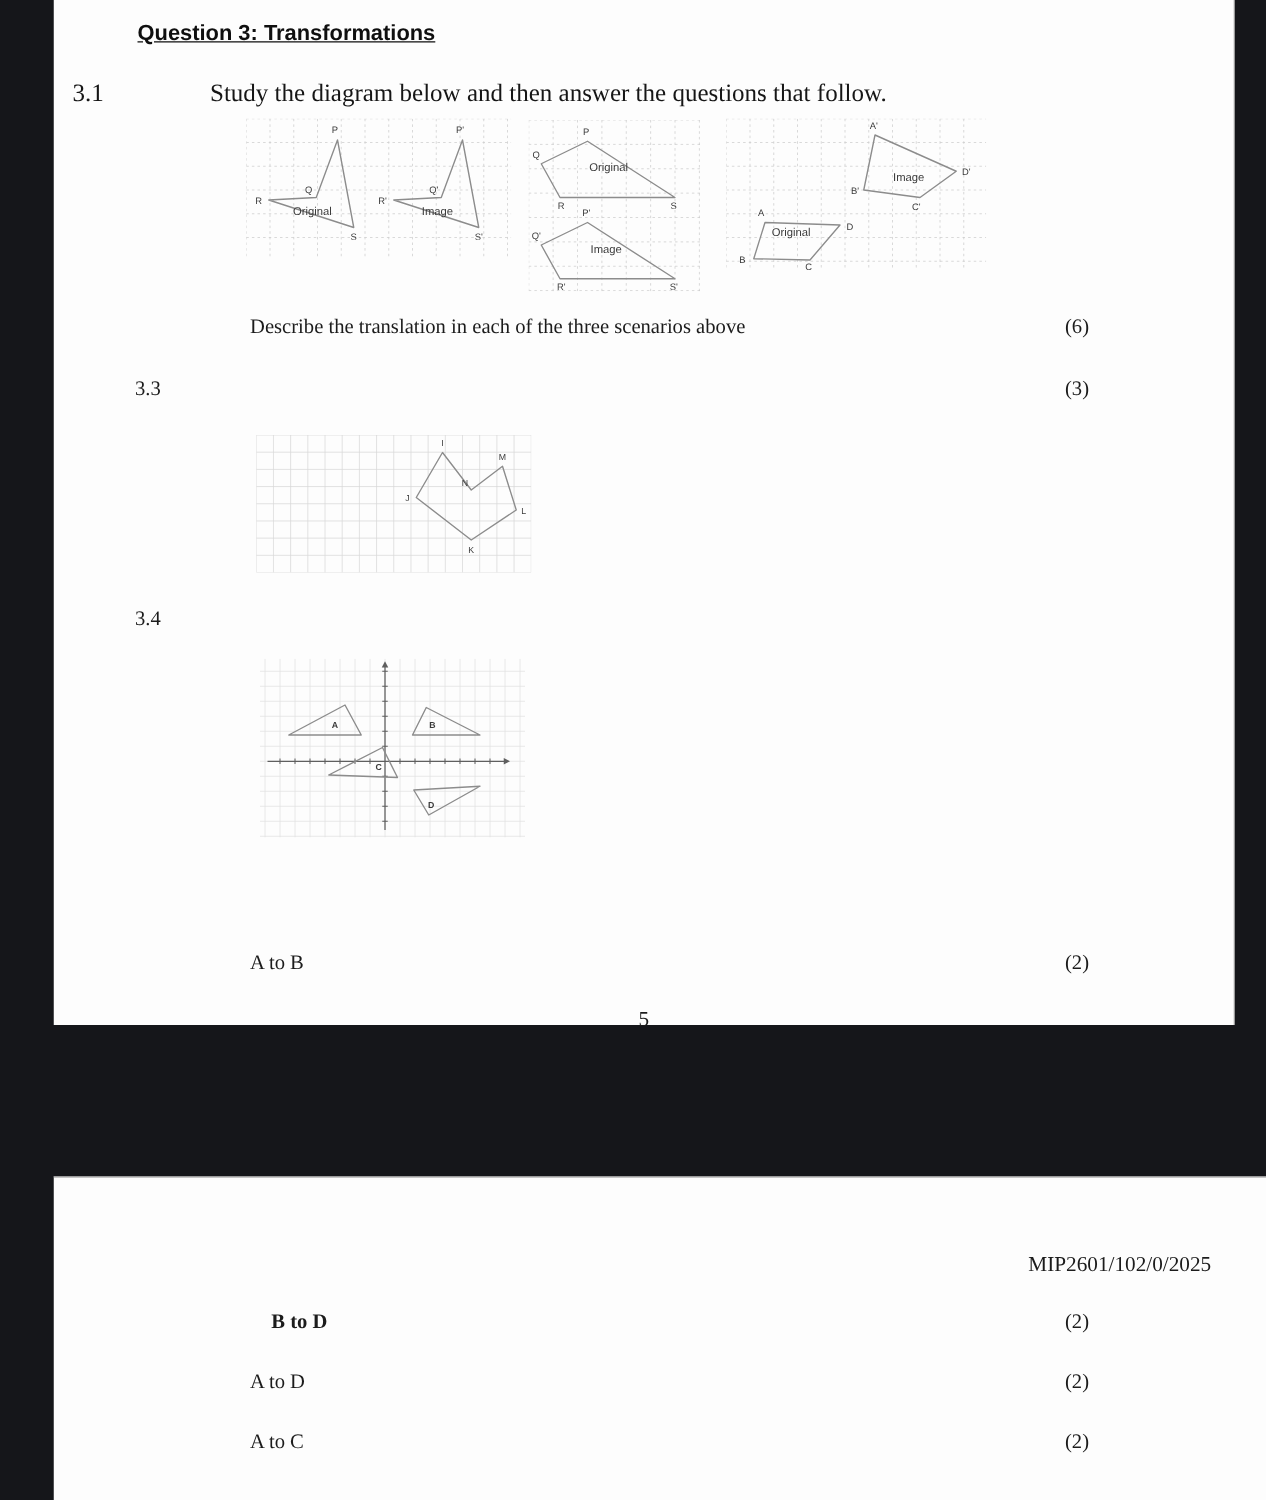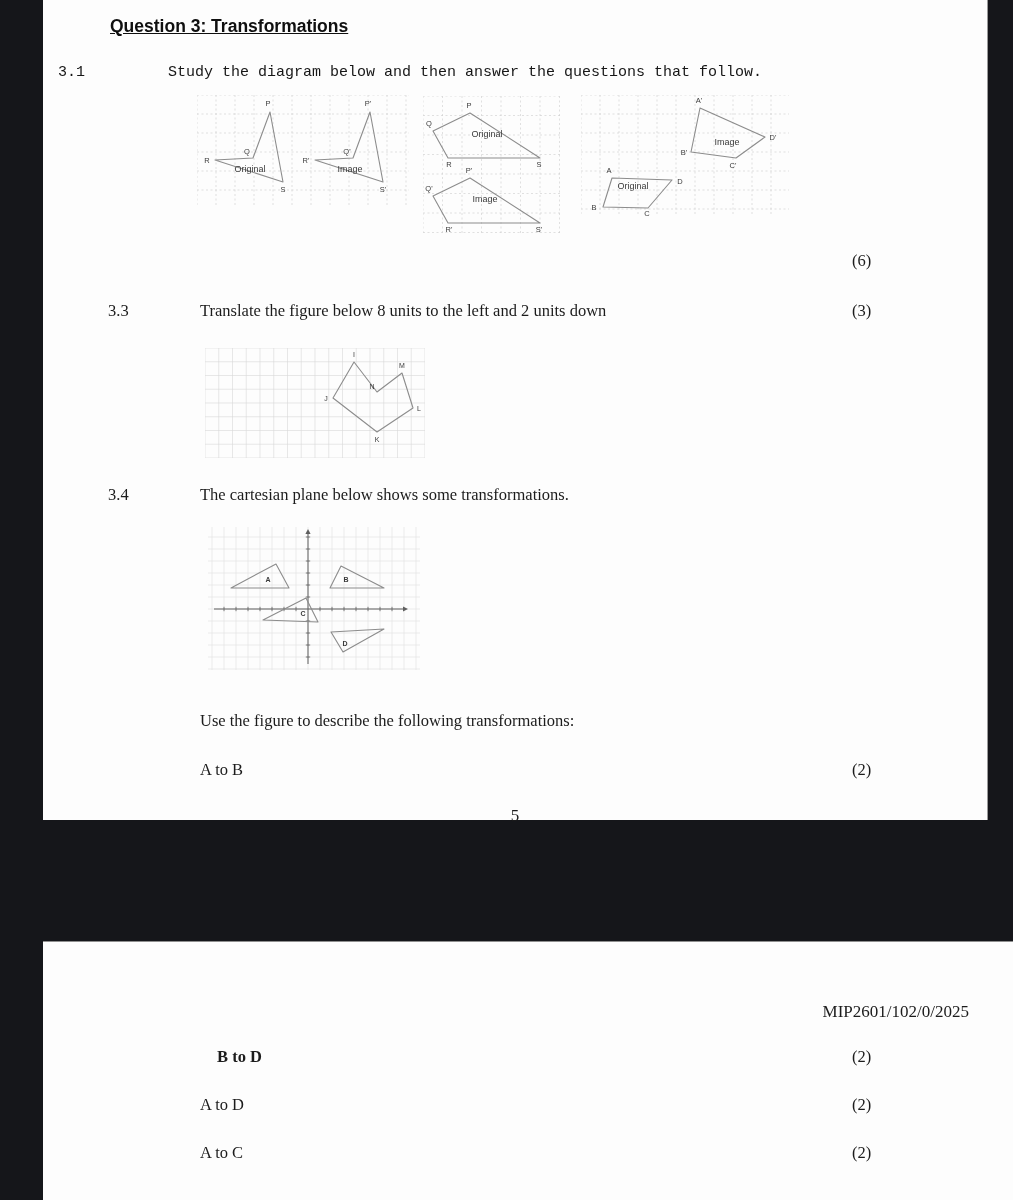--- a/index.html
+++ b/index.html
@@ -4,21 +4,21 @@
 <style>
   html,body{margin:0;padding:0;}
   body{width:1013px;height:1200px;background:#15161a;position:relative;
        font-family:"Liberation Serif",serif;overflow:hidden;}
   .page{position:absolute;left:43px;width:944px;background:#fdfdfd;
         border-right:1px solid #9a9a9a;}
   #page1{top:0;height:820px;}
   #page2{top:941px;height:259px;border-top:1px solid #8f8f8f;padding-left:44px;}
   .abs{position:absolute;white-space:nowrap;}
   .serif{font-family:"Liberation Serif",serif;font-size:16.5px;color:#1c1c1c;}
-  .sans{font-family:Liberation Mono, monospace;font-size:15px;color:#161616;}
+  .sans{font-family:Liberation Serif, serif;font-size:20px;color:#161616;}
   .heading{font-family:"Liberation Sans",sans-serif;font-size:17.5px;font-weight:bold;
            text-decoration:underline;color:#0f0f0f;}
   .marks{left:809px;}
   .center-line{left:0;width:944px;text-align:center;}
   .right-align{text-align:right;}
   svg text{font-family:"Liberation Sans",sans-serif;}
   svg{display:block;}
 </style>
 </head>
 <body>
@@ -118,24 +118,24 @@
       <text x="66" y="121" text-anchor="middle" font-size="7.5" fill="#3a3a3a">C</text>
       <text x="99" y="89" text-anchor="middle" font-size="7.5" fill="#3a3a3a">D</text>
       <text x="52" y="94" text-anchor="middle" font-size="9" fill="#3a3a3a">Original</text>
       <text x="118" y="8" text-anchor="middle" font-size="7.5" fill="#3a3a3a">A'</text>
       <text x="103" y="60" text-anchor="middle" font-size="7.5" fill="#3a3a3a">B'</text>
       <text x="152" y="73" text-anchor="middle" font-size="7.5" fill="#3a3a3a">C'</text>
       <text x="192" y="45" text-anchor="middle" font-size="7.5" fill="#3a3a3a">D'</text>
       <text x="146" y="50" text-anchor="middle" font-size="9" fill="#3a3a3a">Image</text>
     </svg>
 
+  <div class="abs serif" style="left:157px;top:251px;">Describe the translation in each of the three scenarios above</div>
   <div class="abs serif marks" style="top:251px;">(6)</div>
 
   <div class="abs serif" style="left:65px;top:301px;">3.3</div>
-  <div class="abs serif" style="left:157px;top:301px;">Translate the figure below 8 units to the left and 2 units down</div>
   <div class="abs serif marks" style="top:301px;">(3)</div>
 
   <svg class="abs" style="left:162px;top:348px;" width="220" height="110" viewBox="0 0 220 110">
       <line x1="0" y1="0" x2="0" y2="110" stroke="#d8d8d8" stroke-width="0.6"></line>
       <line x1="13.75" y1="0" x2="13.75" y2="110" stroke="#d8d8d8" stroke-width="0.6"></line>
       <line x1="27.5" y1="0" x2="27.5" y2="110" stroke="#d8d8d8" stroke-width="0.6"></line>
       <line x1="41.25" y1="0" x2="41.25" y2="110" stroke="#d8d8d8" stroke-width="0.6"></line>
       <line x1="55" y1="0" x2="55" y2="110" stroke="#d8d8d8" stroke-width="0.6"></line>
       <line x1="68.75" y1="0" x2="68.75" y2="110" stroke="#d8d8d8" stroke-width="0.6"></line>
       <line x1="82.5" y1="0" x2="82.5" y2="110" stroke="#d8d8d8" stroke-width="0.6"></line>
@@ -161,21 +161,20 @@
       <polygon points="149,14 172,44 197,25 208,60 172,84 128,50" fill="none" stroke="#8c8c8c" stroke-width="1.1" stroke-linejoin="round"></polygon>
       <text x="149" y="9" text-anchor="middle" font-size="7" fill="#3a3a3a">I</text>
       <text x="197" y="20" text-anchor="middle" font-size="7" fill="#3a3a3a">M</text>
       <text x="167" y="41" text-anchor="middle" font-size="7" fill="#3a3a3a">N</text>
       <text x="121" y="53" text-anchor="middle" font-size="7" fill="#3a3a3a">J</text>
       <text x="214" y="63" text-anchor="middle" font-size="7" fill="#3a3a3a">L</text>
       <text x="172" y="94" text-anchor="middle" font-size="7" fill="#3a3a3a">K</text>
     </svg>
 
   <div class="abs serif" style="left:65px;top:485px;text-align:center;">3.4</div>
-  <div class="abs serif" style="left:157px;top:485px;">The cartesian plane below shows some transformations.</div>
 
   <svg class="abs" style="left:165px;top:527px;" width="212" height="143" viewBox="0 0 212 143">
       <line x1="4" y1="0" x2="4" y2="143" stroke="#e0e0e0" stroke-width="0.6"></line>
       <line x1="16" y1="0" x2="16" y2="143" stroke="#e0e0e0" stroke-width="0.6"></line>
       <line x1="28" y1="0" x2="28" y2="143" stroke="#e0e0e0" stroke-width="0.6"></line>
       <line x1="40" y1="0" x2="40" y2="143" stroke="#e0e0e0" stroke-width="0.6"></line>
       <line x1="52" y1="0" x2="52" y2="143" stroke="#e0e0e0" stroke-width="0.6"></line>
       <line x1="64" y1="0" x2="64" y2="143" stroke="#e0e0e0" stroke-width="0.6"></line>
       <line x1="76" y1="0" x2="76" y2="143" stroke="#e0e0e0" stroke-width="0.6"></line>
       <line x1="88" y1="0" x2="88" y2="143" stroke="#e0e0e0" stroke-width="0.6"></line>
@@ -232,21 +231,20 @@
       <polygon points="23,61 68,37 81,61" fill="none" stroke="#8c8c8c" stroke-width="1.1" stroke-linejoin="round"></polygon>
       <polygon points="122,61 133,39 176,61" fill="none" stroke="#8c8c8c" stroke-width="1.1" stroke-linejoin="round"></polygon>
       <polygon points="98,71 55,93 110,95" fill="none" stroke="#8c8c8c" stroke-width="1.1" stroke-linejoin="round"></polygon>
       <polygon points="123,105 176,102 135,125" fill="none" stroke="#8c8c8c" stroke-width="1.1" stroke-linejoin="round"></polygon>
       <text x="60" y="55" text-anchor="middle" font-size="7" fill="#3a3a3a" font-weight="bold">A</text>
       <text x="138" y="55" text-anchor="middle" font-size="7" fill="#3a3a3a" font-weight="bold">B</text>
       <text x="95" y="89" text-anchor="middle" font-size="7" fill="#3a3a3a" font-weight="bold">C</text>
       <text x="137" y="119" text-anchor="middle" font-size="7" fill="#3a3a3a" font-weight="bold">D</text>
     </svg>
 
-  <div class="abs serif" style="left:157px;top:711px;">Use the figure to describe the following transformations:</div>
 
   <div class="abs serif" style="left:157px;top:760px;">A to B</div>
   <div class="abs serif marks" style="top:760px;">(2)</div>
 
   <div class="abs serif center-line" style="top:806px;font-size:17px;">5</div>
 </div>
 
 <div class="page" id="page2">
   <div class="abs serif right-align" style="right:62px;top:60px;font-size:17px;">MIP2601/102/0/2025</div>
 

